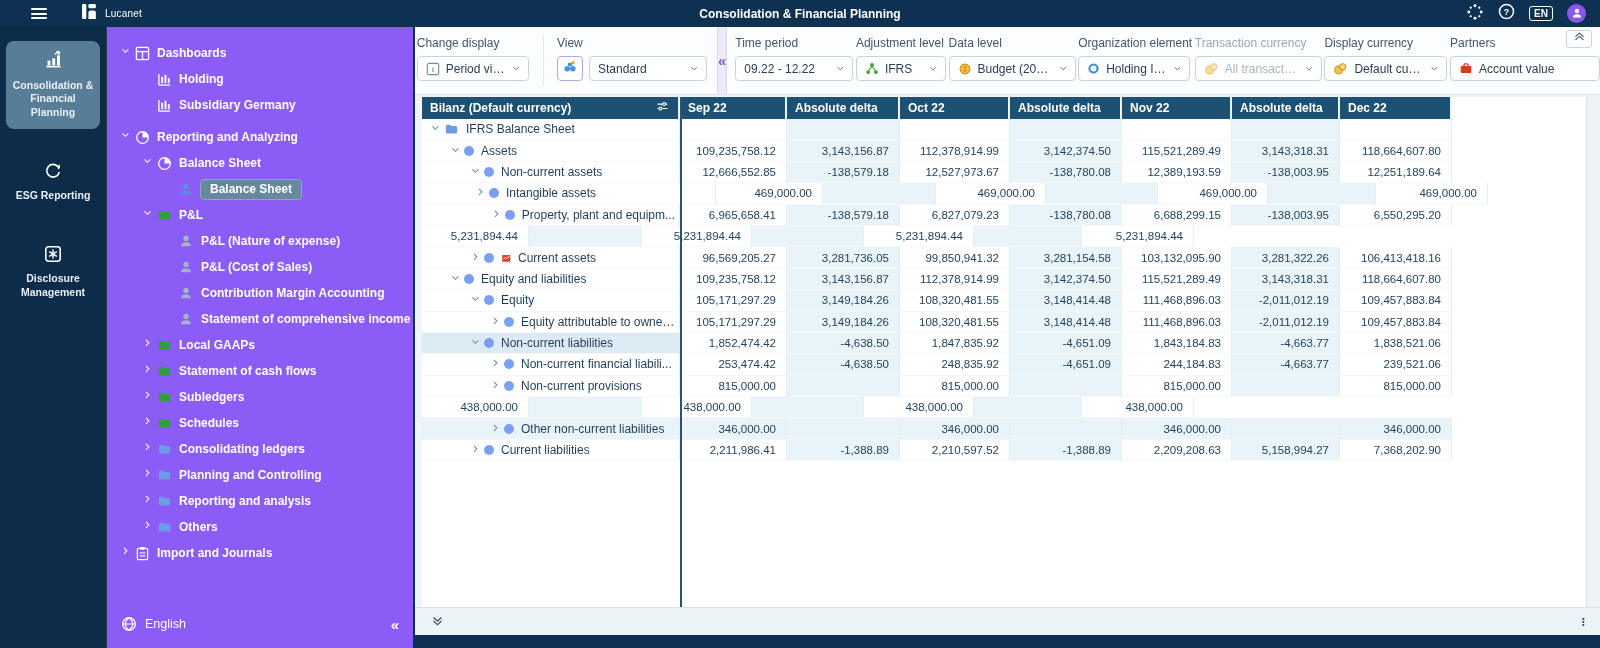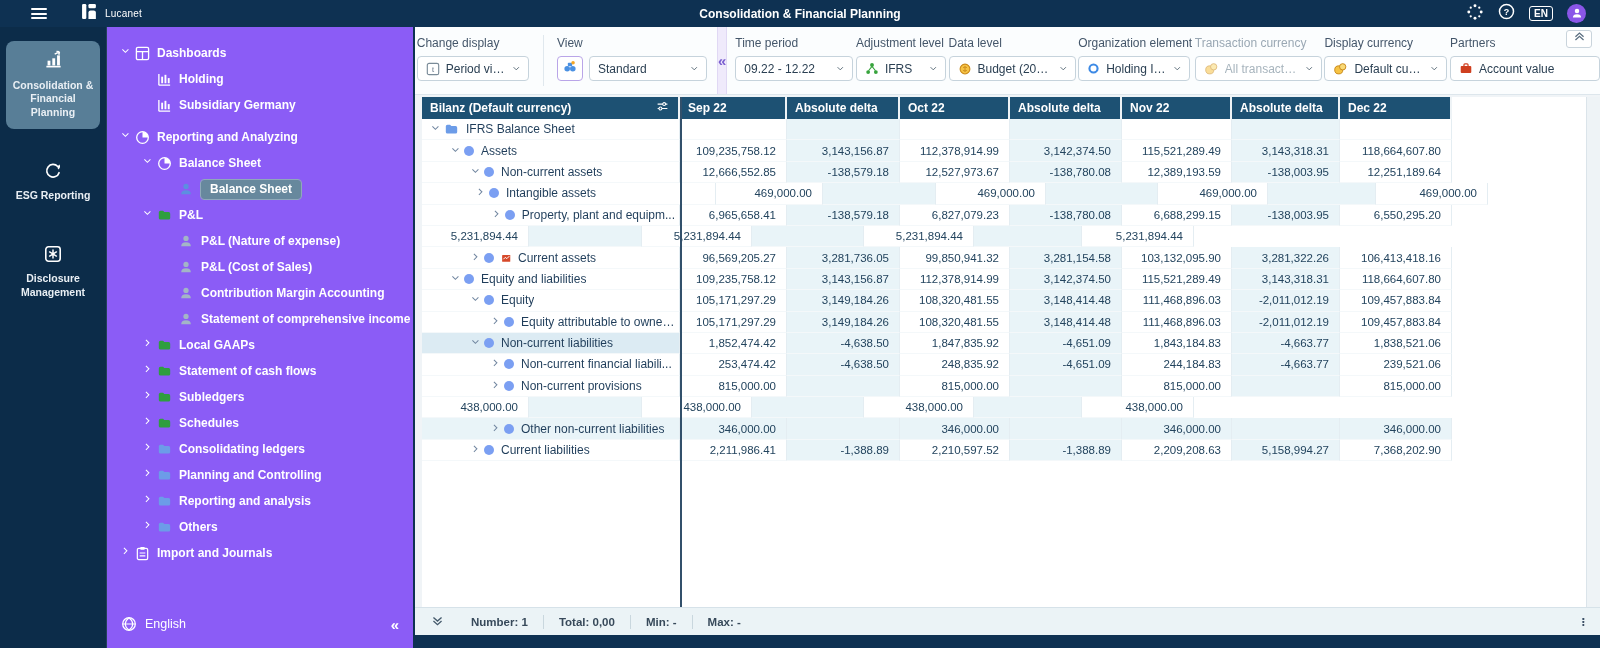--- a/index.html
+++ b/index.html
@@ -870,26 +870,20 @@
           </svg></span>
       </div>
     <div class="vgutter"></div>
 
     <div class="statusbar">
       <span class="sb-icon">
           <svg width="13" height="13" viewBox="0 0 16 16" fill="none" xmlns="http://www.w3.org/2000/svg">
             <path d="M3 3 L8 7.5 13 3 M3 7.5 L8 12 13 7.5" stroke="#44596b" stroke-width="1.6" fill="none"></path>
           </svg>
         </span>
-      <span id="sbItems" style="display:flex;align-items:center;height:100%">
-          <span class="sb-item">Number: 1</span>
-          <span class="sb-item">Total: 0,00</span>
-          <span class="sb-item">Min: -</span>
-          <span class="sb-item">Max: -</span>
-        </span>
       <span class="sb-menu">
           <svg width="9" height="16" viewBox="0 0 16 16" fill="none" xmlns="http://www.w3.org/2000/svg">
             <g fill="#3c4f66">
               <rect x="6" y="1" width="3.4" height="3.4" rx="0.6"></rect>
               <rect x="6" y="6.3" width="3.4" height="3.4" rx="0.6"></rect>
               <rect x="6" y="11.6" width="3.4" height="3.4" rx="0.6"></rect>
             </g>
           </svg>
         </span>
     </div>

